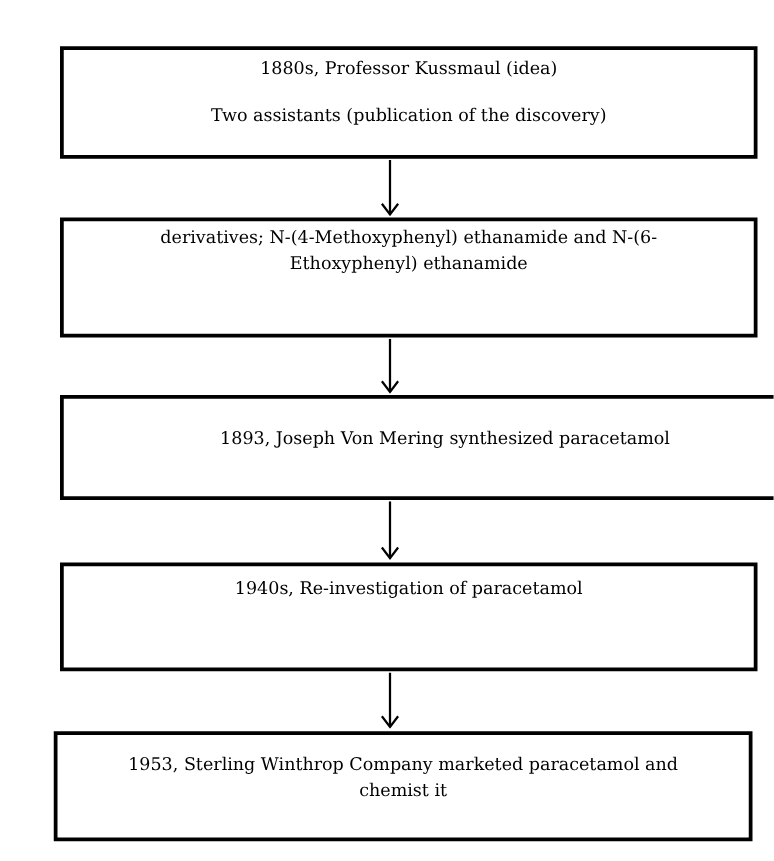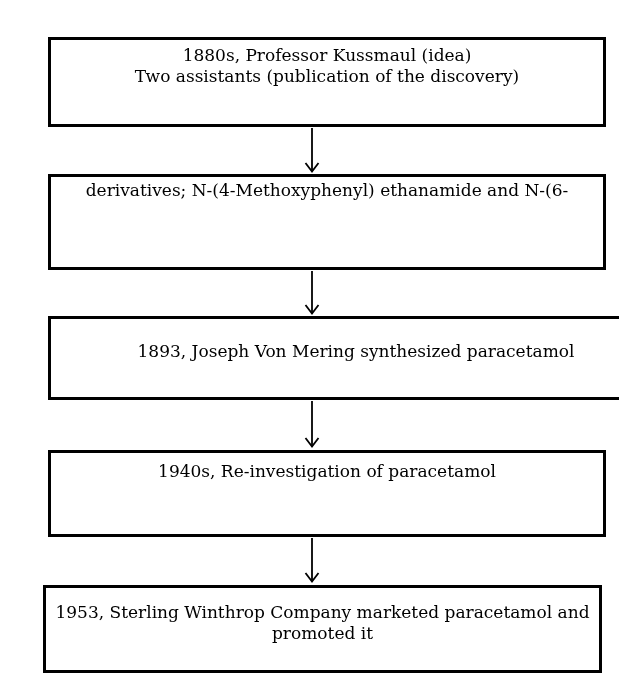--- a/index.html
+++ b/index.html
@@ -15,28 +15,28 @@
     font-family: "DejaVu Serif", "Liberation Serif", serif;
     color: #000000;
     overflow: hidden;
   }
   .node {
     position: absolute;
     box-sizing: border-box;
     border: 3px solid #000000;
     background: #ffffff;
     text-align: center;
-    font-size: 17px;
+    font-size: 14px;
     line-height: 21px;
   }
   .node .line {
     white-space: nowrap;
   }
   #node-1 { left: 48px;  top: 37px;  width: 558px; height: 90px; padding-top: 5px; }
-  #node-1 .line + .line { }
+  #node-1 .line + .line { margin-top: 17px; }
   #node-2 { left: 48px;  top: 174px; width: 558px; height: 96px; padding-top: 3px; }
   #node-3 { left: 48px;  top: 316px; width: 616px; height: 84px; padding-top: 22px; }
   #node-4 { left: 48px;  top: 450px; width: 558px; height: 87px; padding-top: 8px; }
   #node-5 { left: 43px;  top: 585px; width: 559px; height: 88px; padding-top: 14px; }
   .arrow {
     position: absolute;
     left: 303px;
     width: 18px;
   }
   #arrow-1 { top: 128px; height: 45px; }
@@ -57,20 +57,21 @@
 
   <div class="arrow" id="arrow-1">
     <svg viewBox="0 0 18 45" preserveAspectRatio="none">
       <line x1="9" y1="0" x2="9" y2="43.5" stroke="#000000" stroke-width="1.8"></line>
       <polyline points="2.5,35 9,43.5 15.5,35" fill="none" stroke="#000000" stroke-width="1.8"></polyline>
     </svg>
   </div>
 
   <div class="node" id="node-2">
     <div class="line">derivatives; N-(4-Methoxyphenyl) ethanamide and N-(6-</div>
+    <div class="line">Ethoxyphenyl) ethanamide</div>
   </div>
 
   <div class="arrow" id="arrow-2">
     <svg viewBox="0 0 18 44" preserveAspectRatio="none">
       <line x1="9" y1="0" x2="9" y2="42.5" stroke="#000000" stroke-width="1.8"></line>
       <polyline points="2.5,34 9,42.5 15.5,34" fill="none" stroke="#000000" stroke-width="1.8"></polyline>
     </svg>
   </div>
 
   <div class="node" id="node-3">
@@ -90,16 +91,16 @@
 
   <div class="arrow" id="arrow-4">
     <svg viewBox="0 0 18 45" preserveAspectRatio="none">
       <line x1="9" y1="0" x2="9" y2="43.5" stroke="#000000" stroke-width="1.8"></line>
       <polyline points="2.5,35 9,43.5 15.5,35" fill="none" stroke="#000000" stroke-width="1.8"></polyline>
     </svg>
   </div>
 
   <div class="node" id="node-5">
     <div class="line">1953, Sterling Winthrop Company marketed paracetamol and</div>
-    <div class="line">promoted it</div>
+    <div class="line">chemist it</div>
   </div>
 
 </div>
 
 </body></html>

